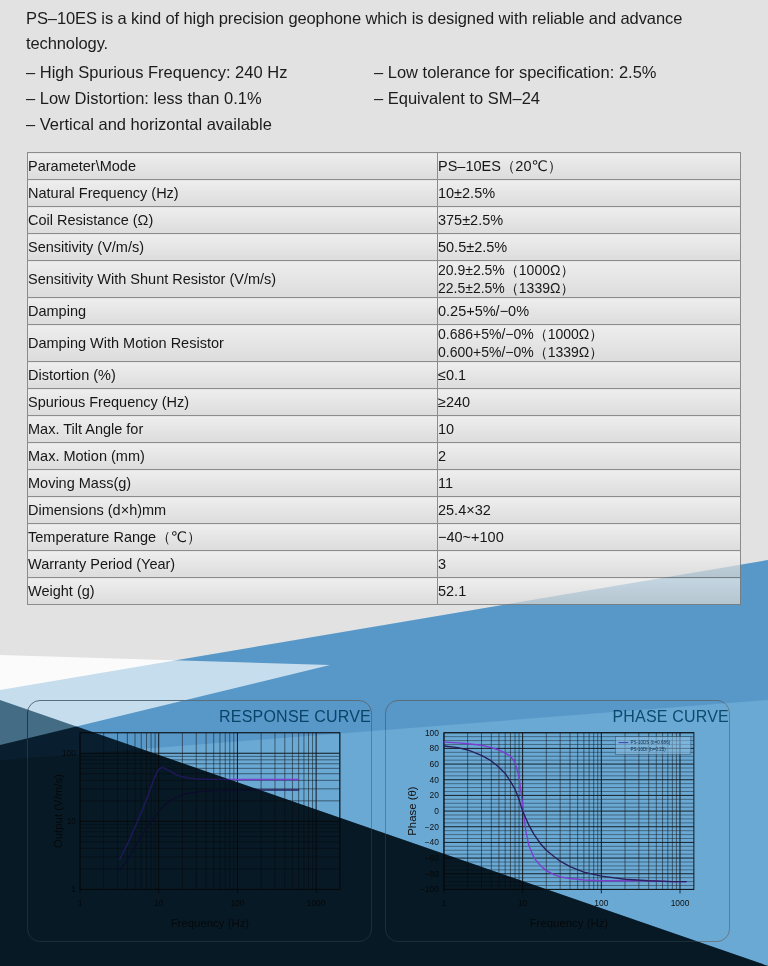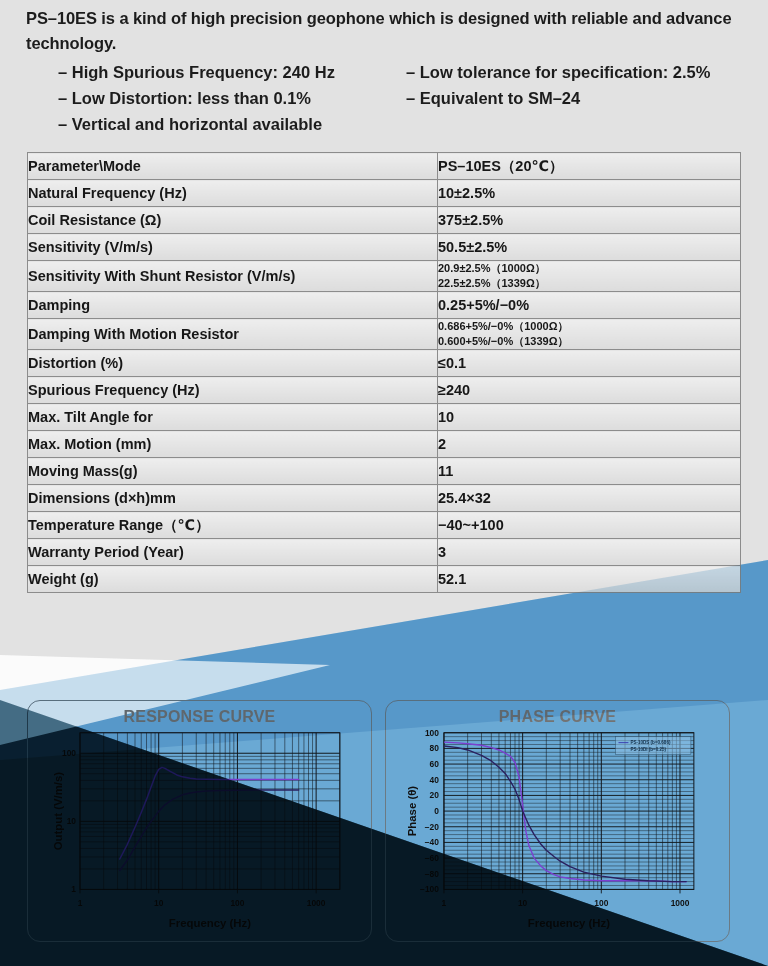--- a/index.html
+++ b/index.html
@@ -2,63 +2,63 @@
 <html><head>
 <meta charset="utf-8">
 <style>
   html,body{margin:0;padding:0;}
   body{
     width:768px;height:966px;position:relative;overflow:hidden;
     background:#e2e2e2;
     font-family:"Liberation Sans","DejaVu Sans",sans-serif;
     color:#1b1b1b;
   }
-  #page{position:absolute;inset:0;width:768px;height:728px;font-weight:bold;}
+  #page{position:absolute;inset:0;width:768px;height:728px;}
 
   
   .deco{position:absolute;left:0;top:0;width:768px;height:966px;pointer-events:none;}
   .deco svg{display:block;}
 
   
   .intro{position:absolute;left:26px;top:6px;width:716px;}
   .intro p{margin:0;font-size:16.5px;line-height:25px;letter-spacing:-0.1px;color:#1c1c1c;}
   .bullets{position:relative;margin-top:3px;}
-  .brow{display:flex;margin-left:32px;}
+  .brow{display:flex;}
   .bcol-l{width:348px;}
   .bcol-r{flex:1;}
   .bitem{font-size:16.5px;line-height:26px;color:#1c1c1c;white-space:nowrap;}
 
   
   .tablewrap{position:absolute;left:27px;top:152px;width:714px;}
   table.spec{border-collapse:collapse;width:100%;table-layout:fixed;
     background:linear-gradient(180deg,#e9e9e9 0%,#dedede 100%);}
   table.spec td{
     border:1px solid #8c8c8c;
     vertical-align:middle;
     font-size:14.5px;color:#171717;
     padding:0;height:26px;
     background:linear-gradient(180deg,#eeeeee 0%,#dcdcdc 100%);
   }
   table.spec col.c1{width:57.5%;}
   table.spec col.c2{width:42.5%;}
   td.two{height:53px;line-height:1.0;}
-  td.two .ln{display:block;padding:2px 0;font-size:11px;}
+  td.two .ln{display:block;padding:2px 0;font-size:14px;}
 
   
   .charts{position:absolute;left:0;top:700px;width:768px;height:250px;}
   .panel{
     position:absolute;top:0;height:242px;
     border:1.4px solid #6b7a84;border-radius:13px;
     box-sizing:border-box;
   }
   .panel.left{left:27px;width:345px;}
   .panel.right{left:385px;width:345px;}
   .ptitle{
-    position:absolute;left:0;right:0;top:7px;text-align:center;
-    font-size:16px;color:#737373;letter-spacing:.2px;
+    position:absolute;left:0;right:0;top:7px;text-align:right;
+    font-size:16px;color:#0c4a6e;letter-spacing:.2px;
   }
   .plotsvg{position:absolute;left:0;top:0;width:100%;height:100%;}
   .axtitle{font-size:11.5px;fill:#111;font-family:"Liberation Sans",sans-serif;}
   .ticknum{font-size:8.5px;fill:#111;font-family:"Liberation Sans",sans-serif;}
   .legtxt{font-size:4.6px;fill:#12304a;font-family:"Liberation Sans",sans-serif;}
 </style>
 </head>
 <body>
 
 <div id="page">

